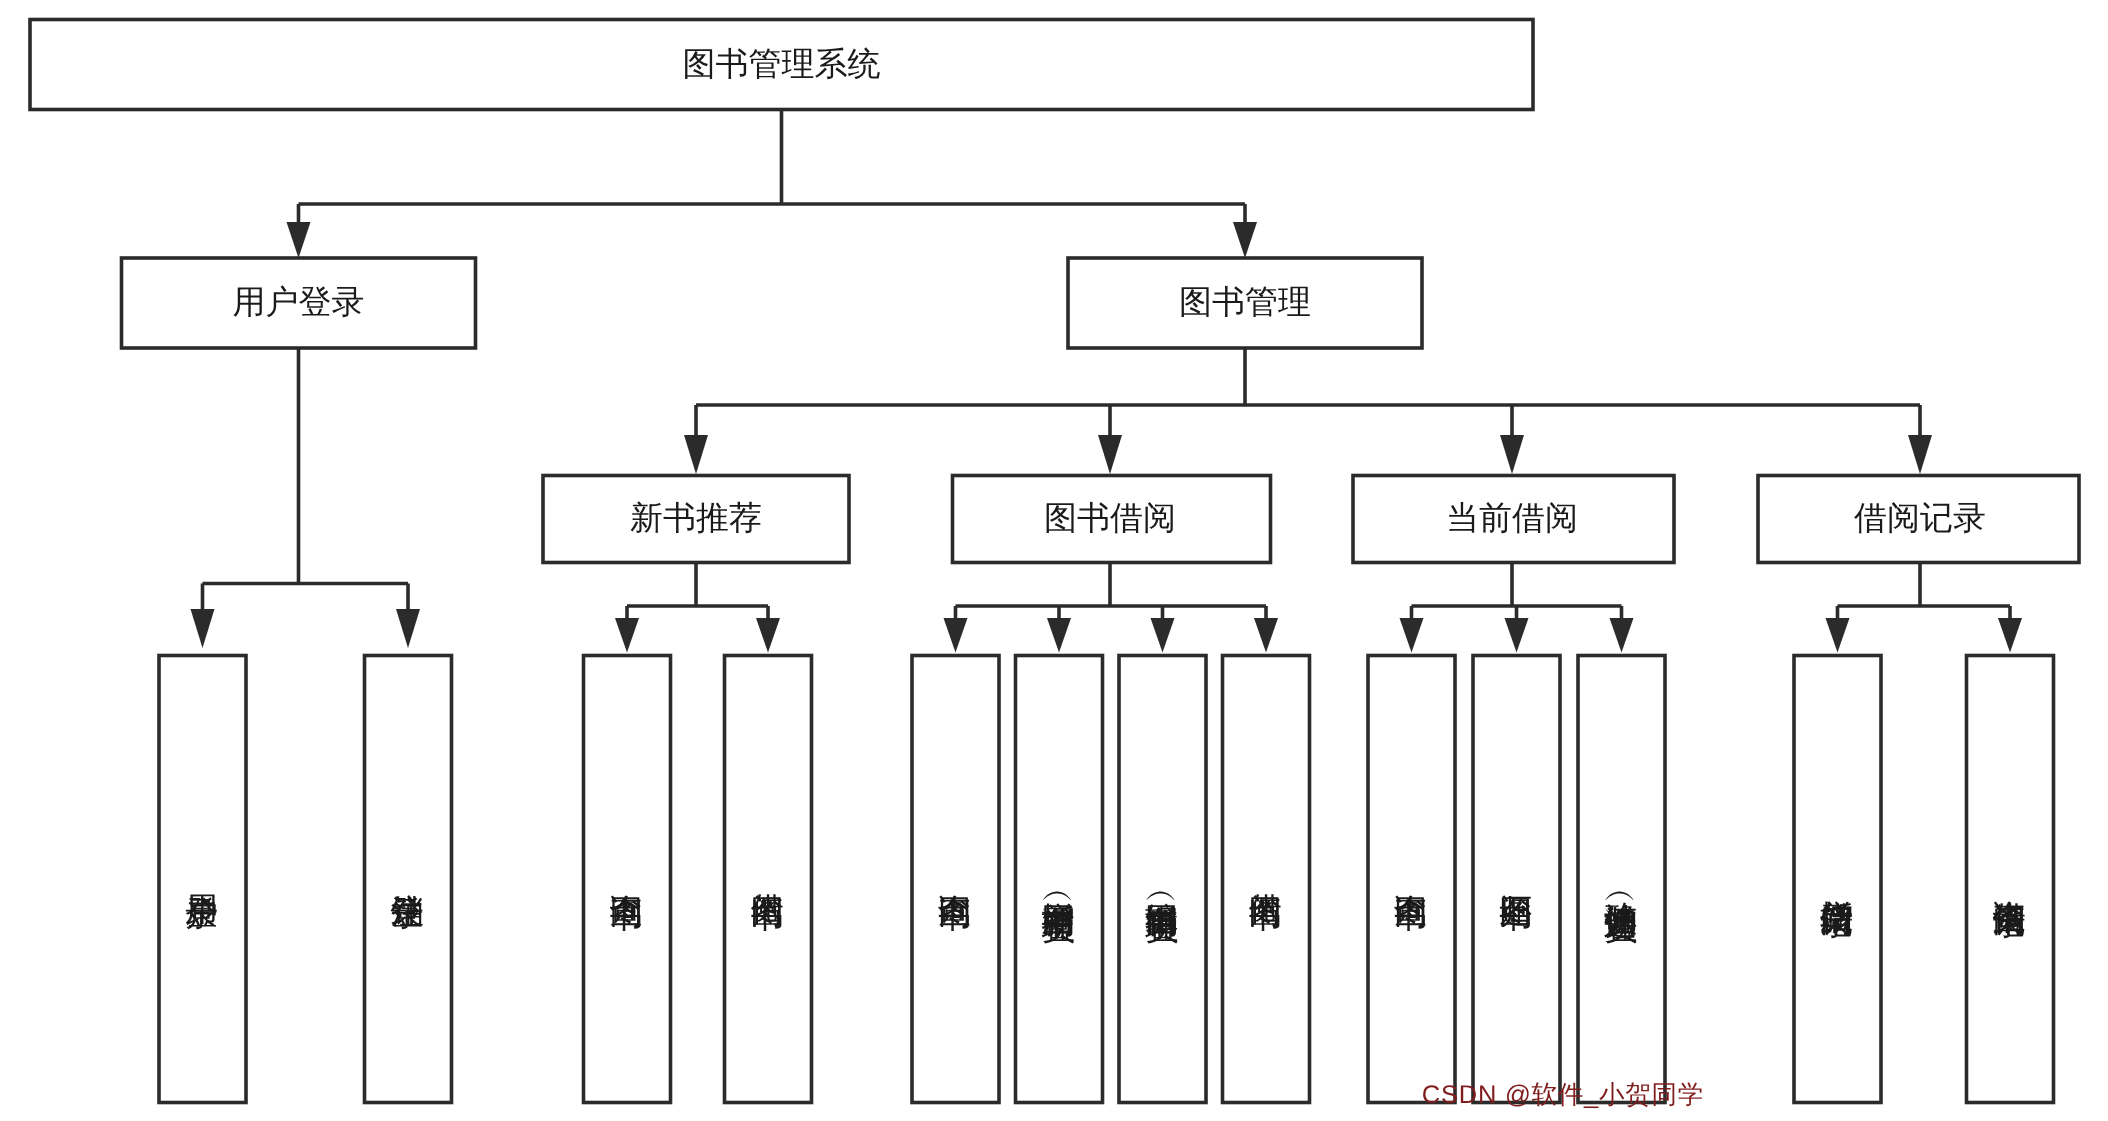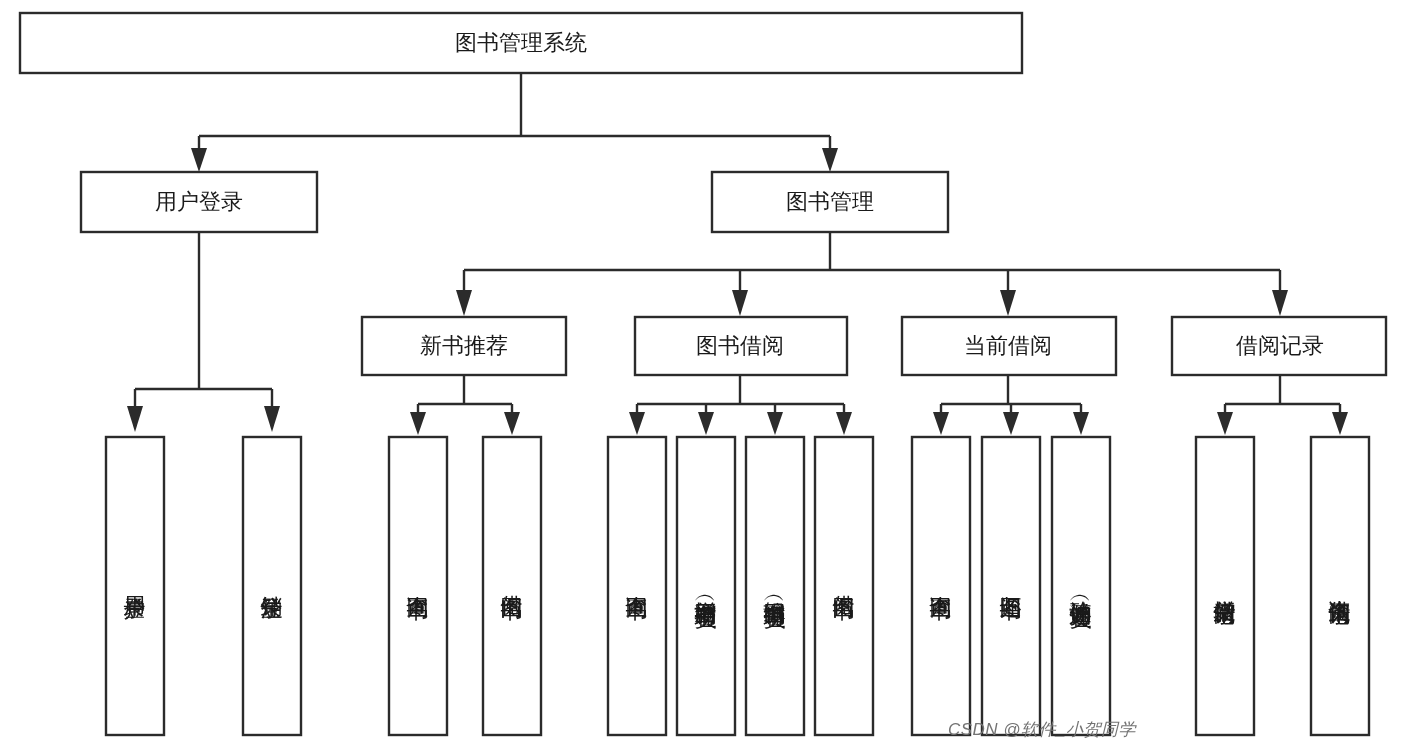--- a/index.html
+++ b/index.html
@@ -49,24 +49,23 @@
   .arrow-head {
     fill: #2b2b2b;
     stroke: none;
   }
   .watermark {
     position: absolute;
     right: 10px;
     bottom: 6px;
     font-family: "Liberation Sans", "DejaVu Sans", sans-serif;
     font-size: 17px;
-    color: #737373;
+    color: #7f1d1d;
     white-space: nowrap;
     letter-spacing: 0.5px;
-    font-style: italic;
   }
 </style>
 </head>
 <body>
 
 <div id="diagram-root">
   <svg width="1405" height="747" viewBox="0 0 1405 747" xmlns="http://www.w3.org/2000/svg">
 
     <g>
 

